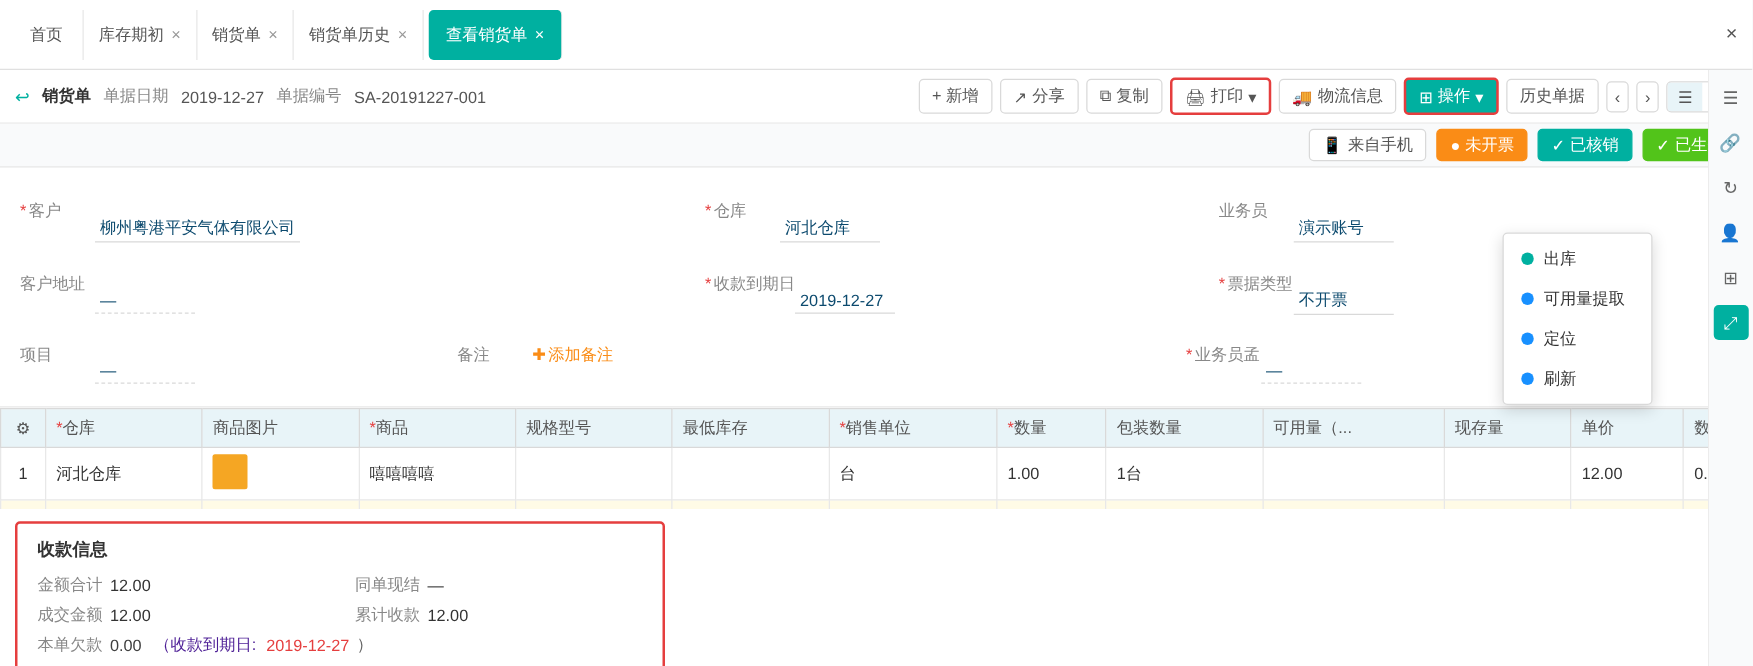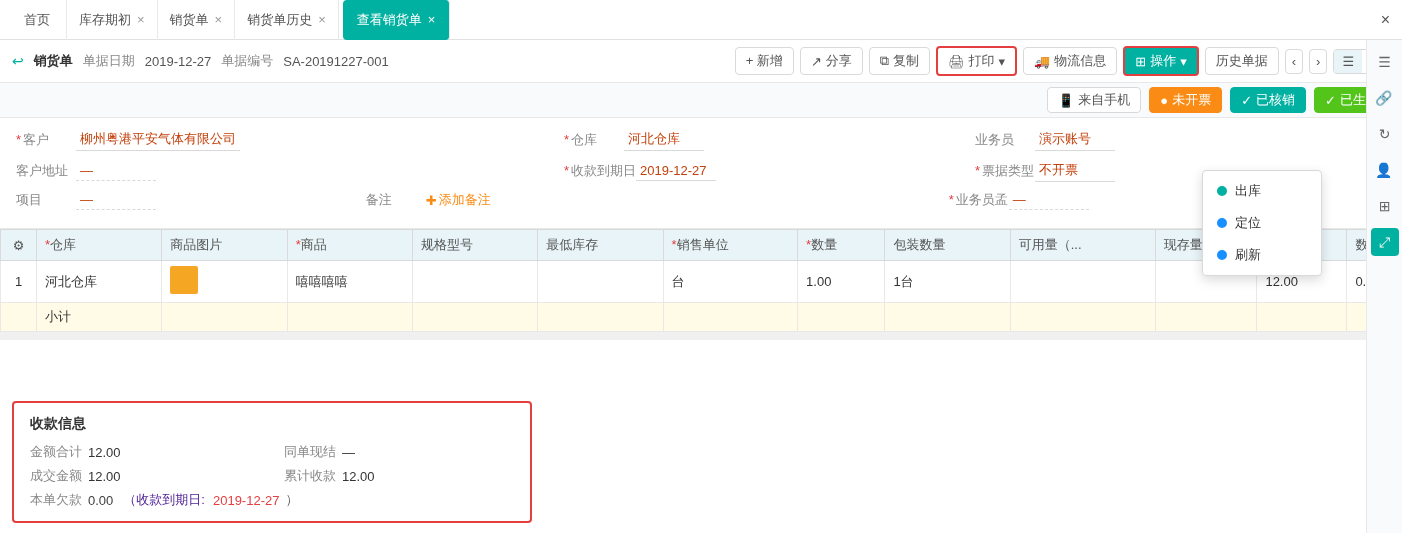--- a/index.html
+++ b/index.html
@@ -1,21 +1,21 @@
 <!DOCTYPE html>
 <html><head>
   <meta charset="utf-8">
   <style>
     * { box-sizing: border-box; margin: 0; padding: 0; font-family: 'Microsoft YaHei', Arial, sans-serif; font-size: 13px; }
     body { background: #f0f2f5; width: 1402px; height: 533px; overflow: hidden; }
 
     
     .tab-bar {
       display: flex; align-items: center; background: #fff; border-bottom: 1px solid #e0e0e0;
-      height: 40px; padding: 0 8px; position: relative;
+      height: 56px; padding: 0 8px; position: relative;
     }
     .tab {
       display: flex; align-items: center; padding: 0 12px; height: 40px;
       border-right: 1px solid #e8e8e8; cursor: pointer; color: #555; white-space: nowrap;
     }
     .tab .close-icon { margin-left: 6px; color: #999; cursor: pointer; }
     .tab-home { padding: 0 16px; }
     .tab-green { background: #00b0a0; color: #fff; border-radius: 4px; margin-left: 4px; padding: 0 14px; }
     .tab-green .close-icon { color: #fff; }
     .window-close { position: absolute; right: 12px; color: #555; cursor: pointer; font-size: 16px; }
@@ -56,21 +56,21 @@
     }
     .btn-green { background: #52c41a; color: #fff; border-color: #52c41a; }
     .btn-teal { background: #00b0a0; color: #fff; border-color: #00b0a0; }
 
     
     .form-area { padding: 10px 16px; display: flex; flex-wrap: wrap; gap: 0; border-bottom: 1px solid #e8e8e8; }
     .form-row { display: flex; width: 100%; margin-bottom: 8px; align-items: center; }
     .form-field { display: flex; align-items: center; flex: 1; min-width: 0; }
     .field-label { color: #888; white-space: nowrap; min-width: 60px; }
     .required::before { content: '*'; color: #e53e3e; margin-right: 2px; }
-    .field-value { color: #c2410c; border-bottom: 1px solid #d9d9d9; padding: 2px 4px; min-width: 80px; }
+    .field-value { color: #0c4a6e; border-bottom: 1px solid #d9d9d9; padding: 2px 4px; min-width: 80px; margin-top: 27px; }
     .field-value.dashed { border-bottom: 1px dashed #d9d9d9; }
     .link-add { color: #fa8c16; cursor: pointer; display: flex; align-items: center; gap: 2px; }
 
     
     .table-area { flex: 1; overflow: auto; }
     table { width: 100%; border-collapse: collapse; min-width: 900px; }
     thead tr { background: #e8f4f8; }
     th { padding: 6px 8px; text-align: left; color: #555; border: 1px solid #d9d9d9; font-weight: normal; white-space: nowrap; }
     td { padding: 5px 8px; border: 1px solid #e8e8e8; color: #333; white-space: nowrap; }
     tr.subtotal { background: #fffbe6; }
@@ -358,20 +358,24 @@
     </div>
   </div>
 
   <div class="dropdown-menu">
     <div class="dropdown-item">
       <span class="dot dot-teal"></span>
       <span>出库</span>
     </div>
     <div class="dropdown-item">
       <span class="dot dot-blue"></span>
+      <span>可用量提取</span>
+    </div>
+    <div class="dropdown-item">
+      <span class="dot dot-blue"></span>
       <span>定位</span>
     </div>
     <div class="dropdown-item">
       <span class="dot dot-blue"></span>
       <span>刷新</span>
     </div>
   </div>
 
   <div class="right-sidebar">
     <div class="sidebar-icon">☰</div>

